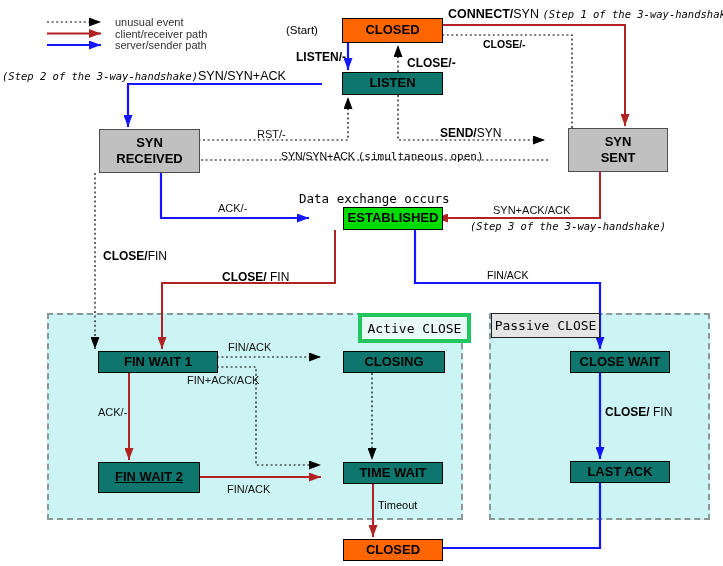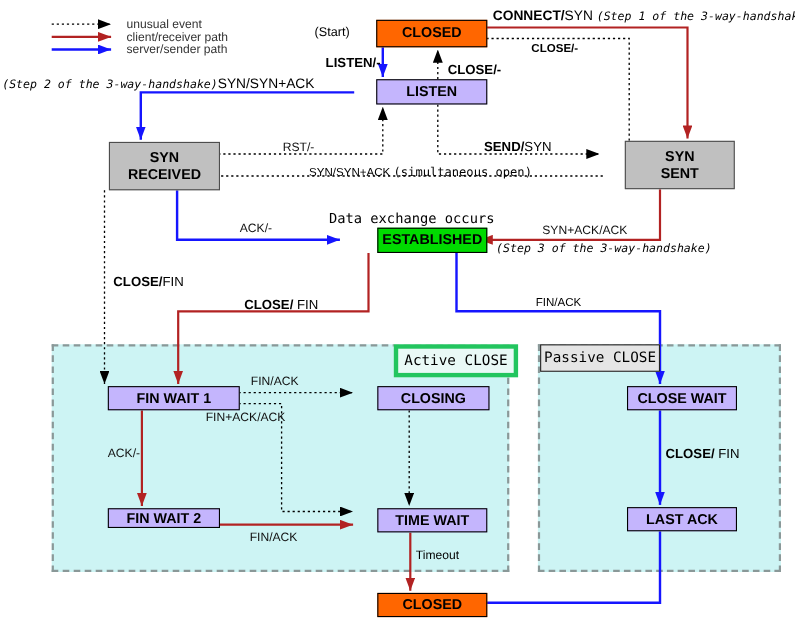--- a/index.html
+++ b/index.html
@@ -6,21 +6,21 @@
   #stage{position:relative;width:723px;height:566px;background:#fff;overflow:hidden;
          font-family:"Liberation Sans",sans-serif;color:#000;}
   svg.edges{position:absolute;left:0;top:0;z-index:1;}
   .region{position:absolute;border:2px dashed #8a9898;background:#cdf4f4;z-index:0;}
   .region-label{position:absolute;z-index:3;font-family:"DejaVu Sans Mono",monospace;
                 font-size:13px;display:flex;align-items:center;justify-content:center;}
   .box{position:absolute;z-index:2;border:1.5px solid #000;display:flex;flex-direction:column;
        align-items:center;justify-content:center;font-weight:bold;font-size:13px;line-height:1.25;
        box-sizing:border-box;text-align:center;margin-left:20px;}
   .orange{background:#ff6600;}
-  .yellow{background:#c4b5fd;}
+  .yellow{background:#0f766e;}
   .gray{background:#c0c0c0;border-color:#4d4d4d;}
   .green{background:#00db00;}
   .lbl{position:absolute;z-index:3;font-size:12px;white-space:pre;}
   .sm{font-size:11px;color:#111;text-align:right;}
   .md{font-size:10.5px;}
   .b{font-weight:bold;}
   .mono{font-family:"DejaVu Sans Mono",monospace;font-size:12.5px;}
   .mono-i{font-family:"DejaVu Sans Mono",monospace;font-style:italic;font-size:10.5px;}
   .legend-lbl{font-size:11px;color:#333;}
   .row{display:flex;align-items:baseline;}
@@ -96,21 +96,21 @@
     <span>SYN</span>
     <span>RECEIVED</span>
   </div>
   <div class="box gray" style="left:548px;top:128px;width:100px;height:44px;">
     <span>SYN</span>
     <span>SENT</span>
   </div>
   <div class="box green" style="left:323px;top:207px;width:100px;height:23px;">ESTABLISHED</div>
   <div class="box yellow" style="left:78px;top:351px;width:120px;height:22px;">FIN WAIT 1</div>
   <div class="box yellow" style="left:323px;top:351px;width:102px;height:22px;">CLOSING</div>
-  <div class="box yellow" style="left:78px;top:462px;width:102px;height:18px;">FIN WAIT 2</div>
+  <div class="box yellow" style="left:78px;top:462px;width:102px;height:31px;text-decoration:underline;">FIN WAIT 2</div>
   <div class="box yellow" style="left:323px;top:462px;width:100px;height:22px;">TIME WAIT</div>
   <div class="box yellow" style="left:550px;top:351px;width:100px;height:22px;">CLOSE WAIT</div>
   <div class="box yellow" style="left:550px;top:461px;width:100px;height:22px;">LAST ACK</div>
   <div class="box orange" style="left:323px;top:539px;width:100px;height:22px;">CLOSED</div>
 
   <div class="lbl" style="left:286px;top:24px;font-size:11.5px;">(Start)</div>
   <div class="lbl row" style="left:448px;top:7px;">
     <span class="b" style="font-size:12.5px;">CONNECT/</span>
     <span style="font-size:12.5px;">SYN </span>
     <span class="mono-i">(Step 1 of the 3-way-handshake)</span>
@@ -127,21 +127,21 @@
     <span>SYN</span>
   </div>
   <div class="lbl sm" style="left:257px;top:128px;">RST/-</div>
   <div class="lbl row" style="left:281px;top:150px;">
     <span style="font-size:10.5px;">SYN/SYN+ACK </span>
     <span class="mono" style="font-size:11px;font-style:normal;">(simultaneous open)</span>
   </div>
   <div class="lbl mono" style="left:299px;top:191px;">Data exchange occurs</div>
   <div class="lbl sm" style="left:218px;top:202px;">ACK/-</div>
   <div class="lbl sm" style="left:493px;top:204px;">SYN+ACK/ACK</div>
-  <div class="lbl mono-i" style="left:451px;top:220px;">(Step 3 of the 3-way-handshake)</div>
+  <div class="lbl mono-i" style="left:470px;top:220px;">(Step 3 of the 3-way-handshake)</div>
   <div class="lbl row" style="left:103px;top:249px;">
     <span class="b">CLOSE/</span>
     <span>FIN</span>
   </div>
   <div class="lbl row" style="left:222px;top:270px;">
     <span class="b">CLOSE/</span>
     <span> FIN</span>
   </div>
   <div class="lbl md" style="left:487px;top:269px;">FIN/ACK</div>
   <div class="lbl sm" style="left:228px;top:341px;">FIN/ACK</div>

